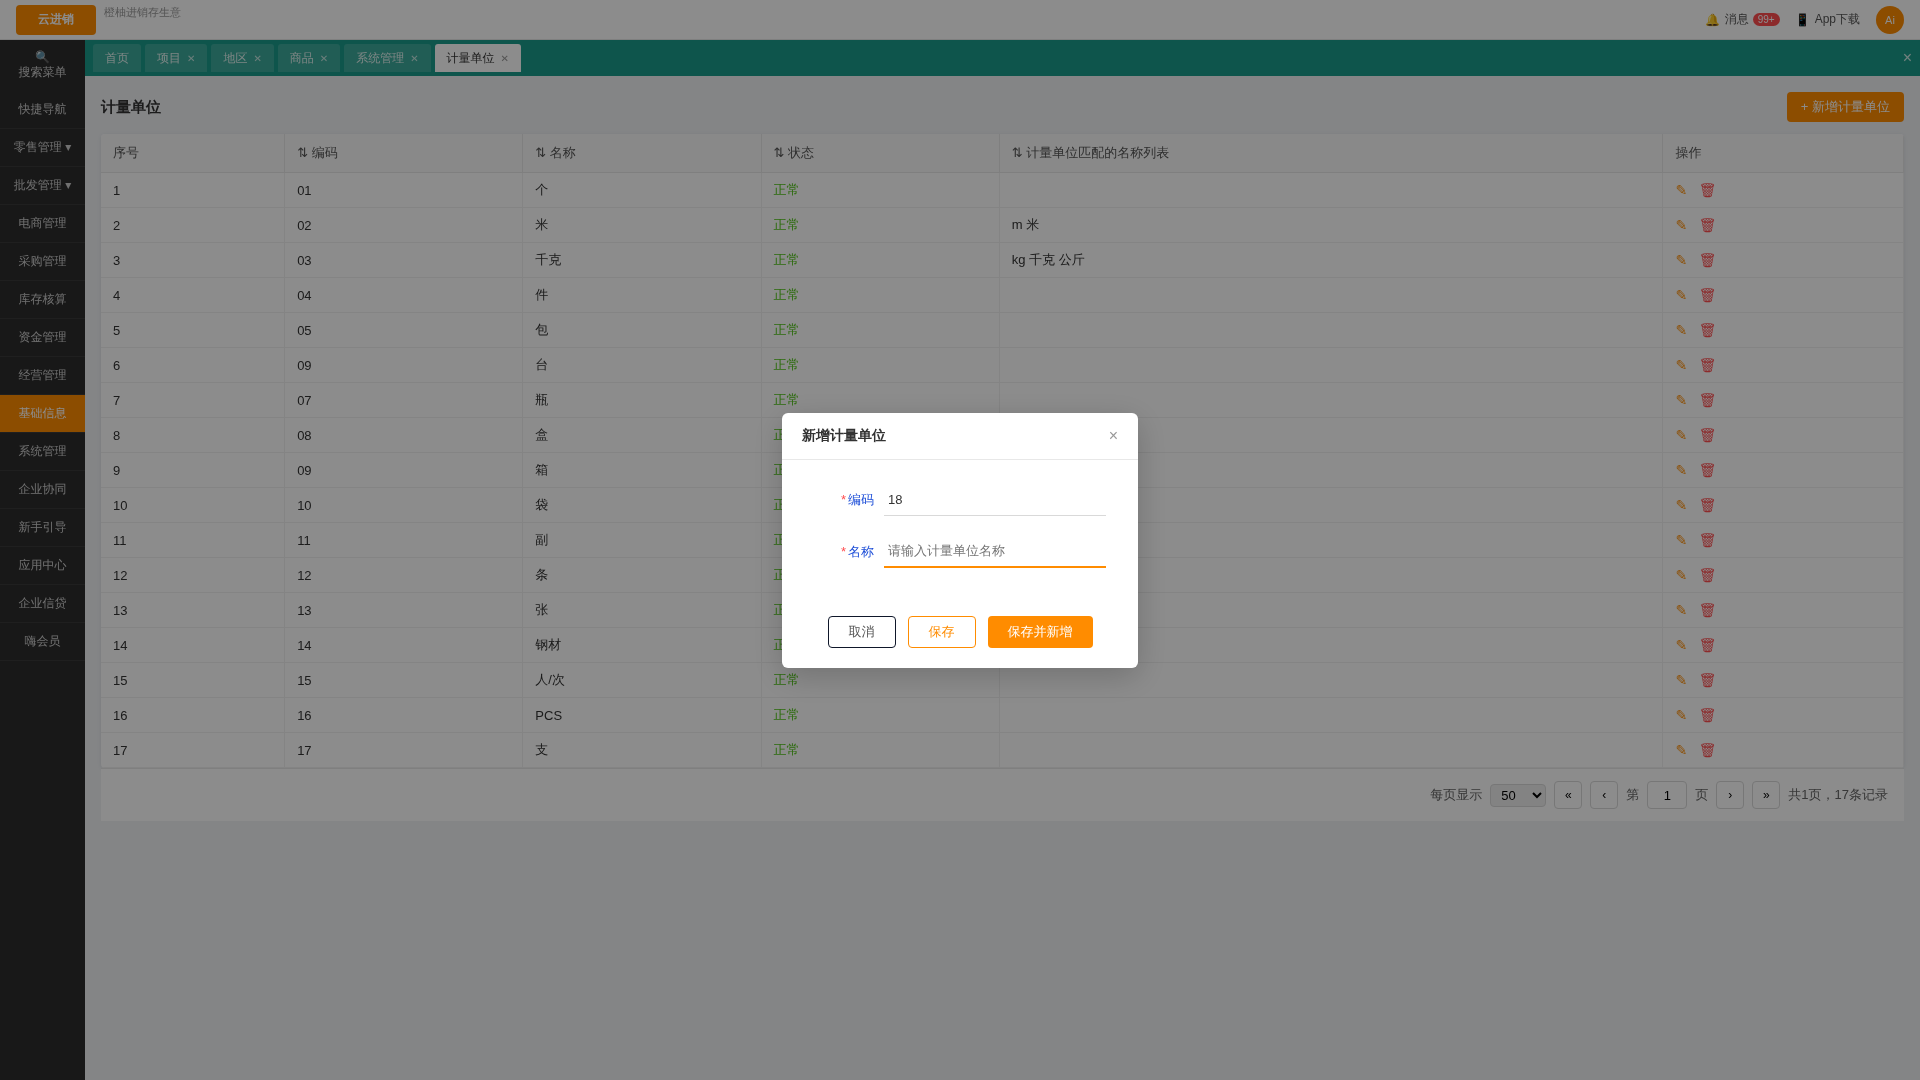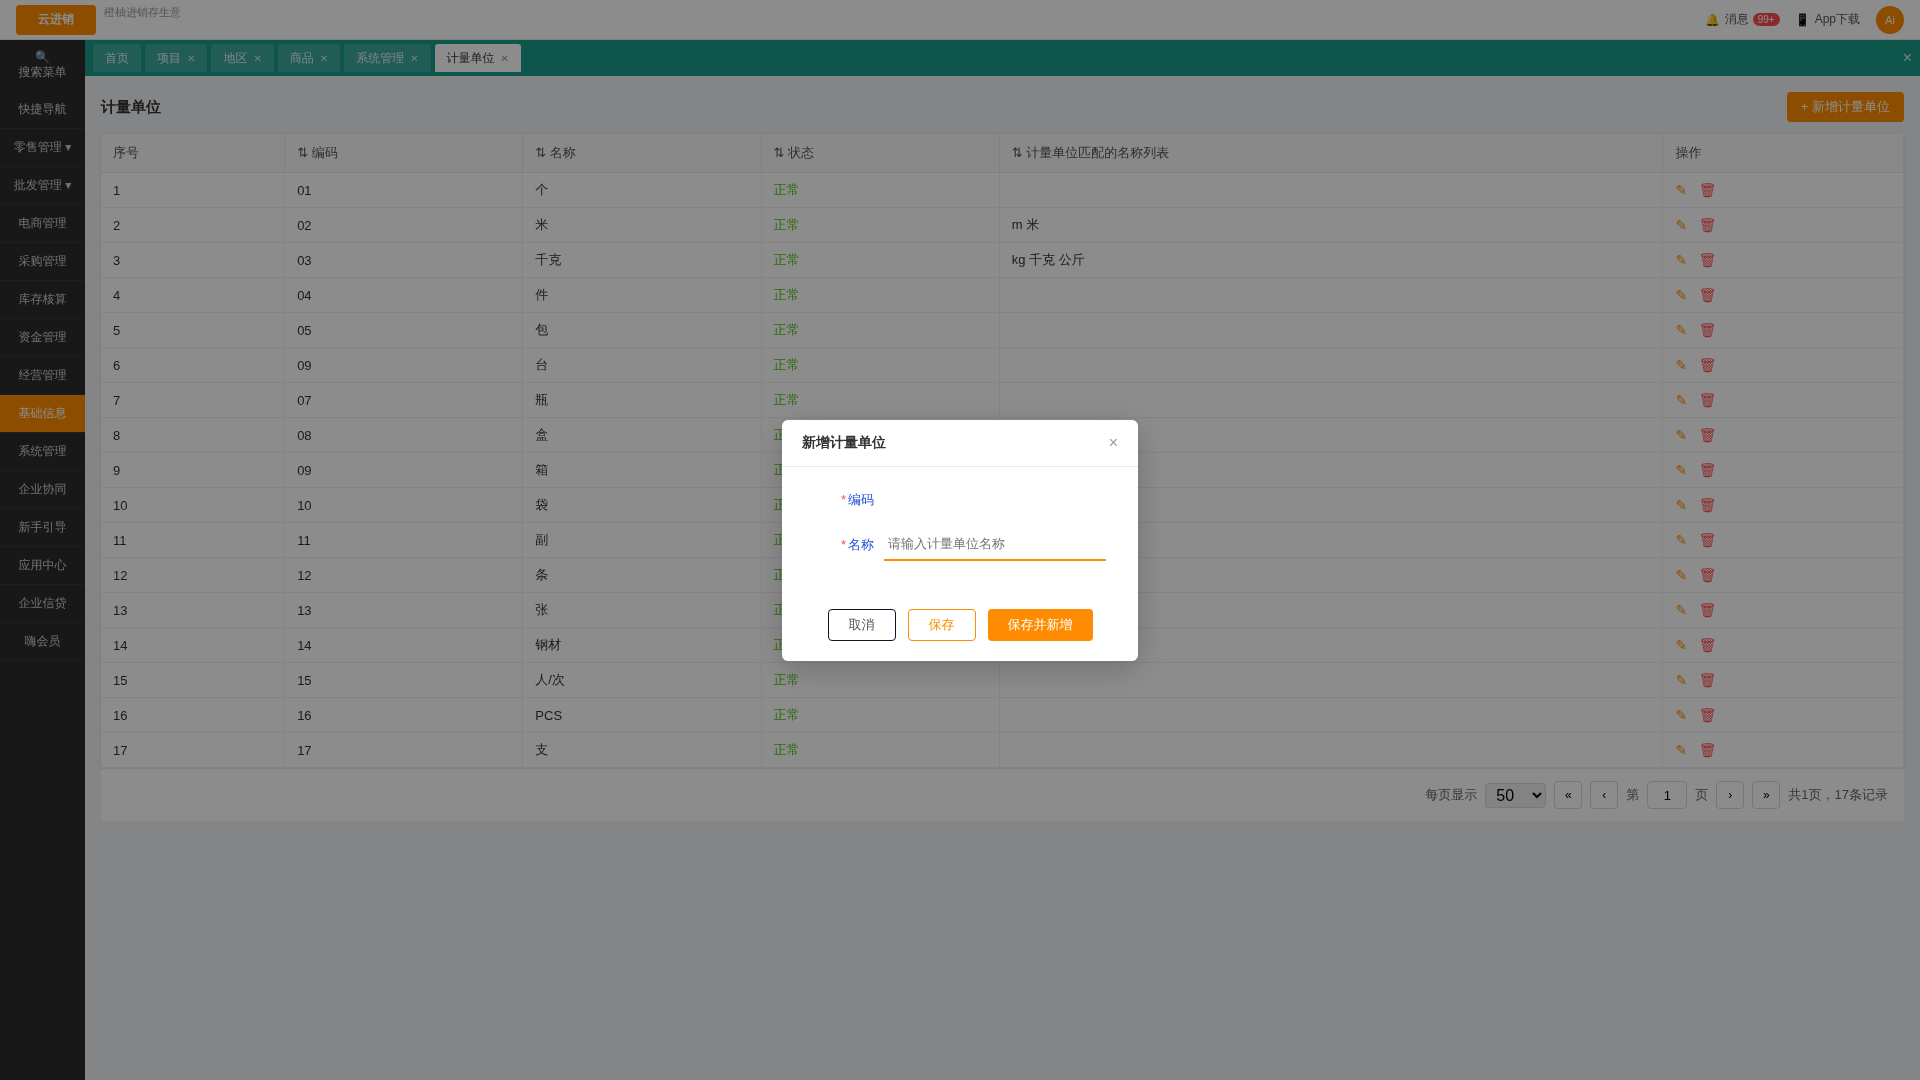--- a/index.html
+++ b/index.html
@@ -228,21 +228,21 @@
       gap: 8px;
       font-size: 13px;
       color: #666;
       background: #fff;
       border-top: 1px solid #e8e8e8;
     }
     .page-size-select {
       border: 1px solid #d9d9d9;
       border-radius: 4px;
       padding: 2px 6px;
-      font-size: 16px;
+      font-size: 13px;
     }
     .page-btn {
       width: 28px;
       height: 28px;
       border: 1px solid #d9d9d9;
       border-radius: 4px;
       background: #fff;
       cursor: pointer;
       display: flex;
       align-items: center;
@@ -703,20 +703,21 @@
 
 <div class="modal-overlay">
   <div class="modal">
     <div class="modal-header">
       <span class="modal-title">新增计量单位</span>
       <span class="modal-close">×</span>
     </div>
     <div class="modal-body">
       <div class="form-row">
         <span class="form-label required">编码</span>
+        <input class="form-input" type="text" value="18" style="">
       </div>
       <div class="form-row">
         <span class="form-label required">名称</span>
         <input class="form-input active-field" type="text" placeholder="请输入计量单位名称" style="">
       </div>
     </div>
     <div class="modal-footer">
       <button class="btn-cancel">取消</button>
       <button class="btn-save">保存</button>
       <button class="btn-save-add">保存并新增</button>

